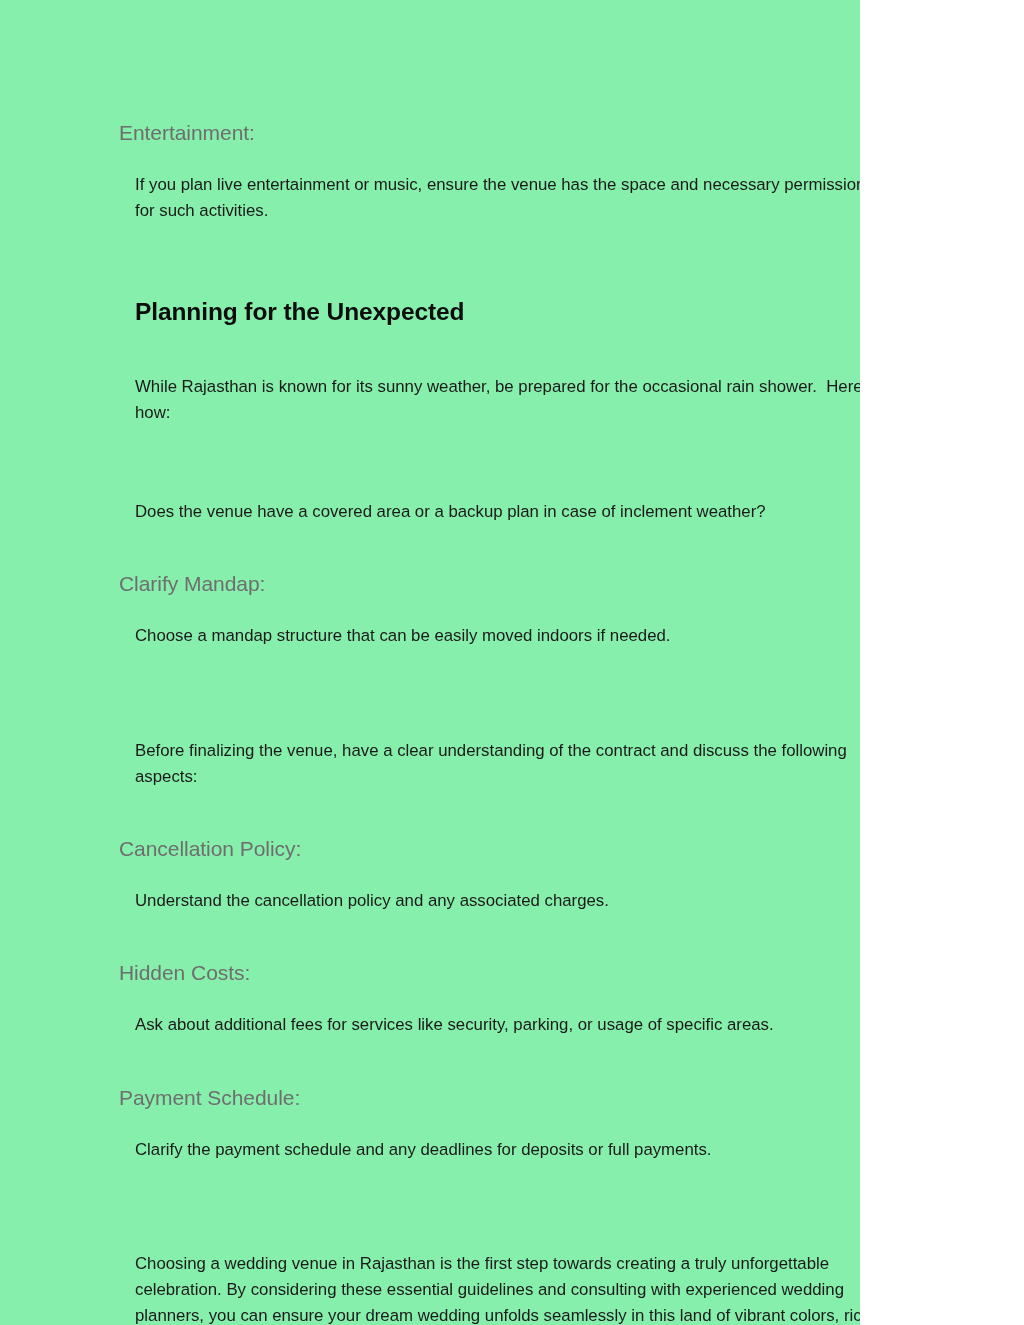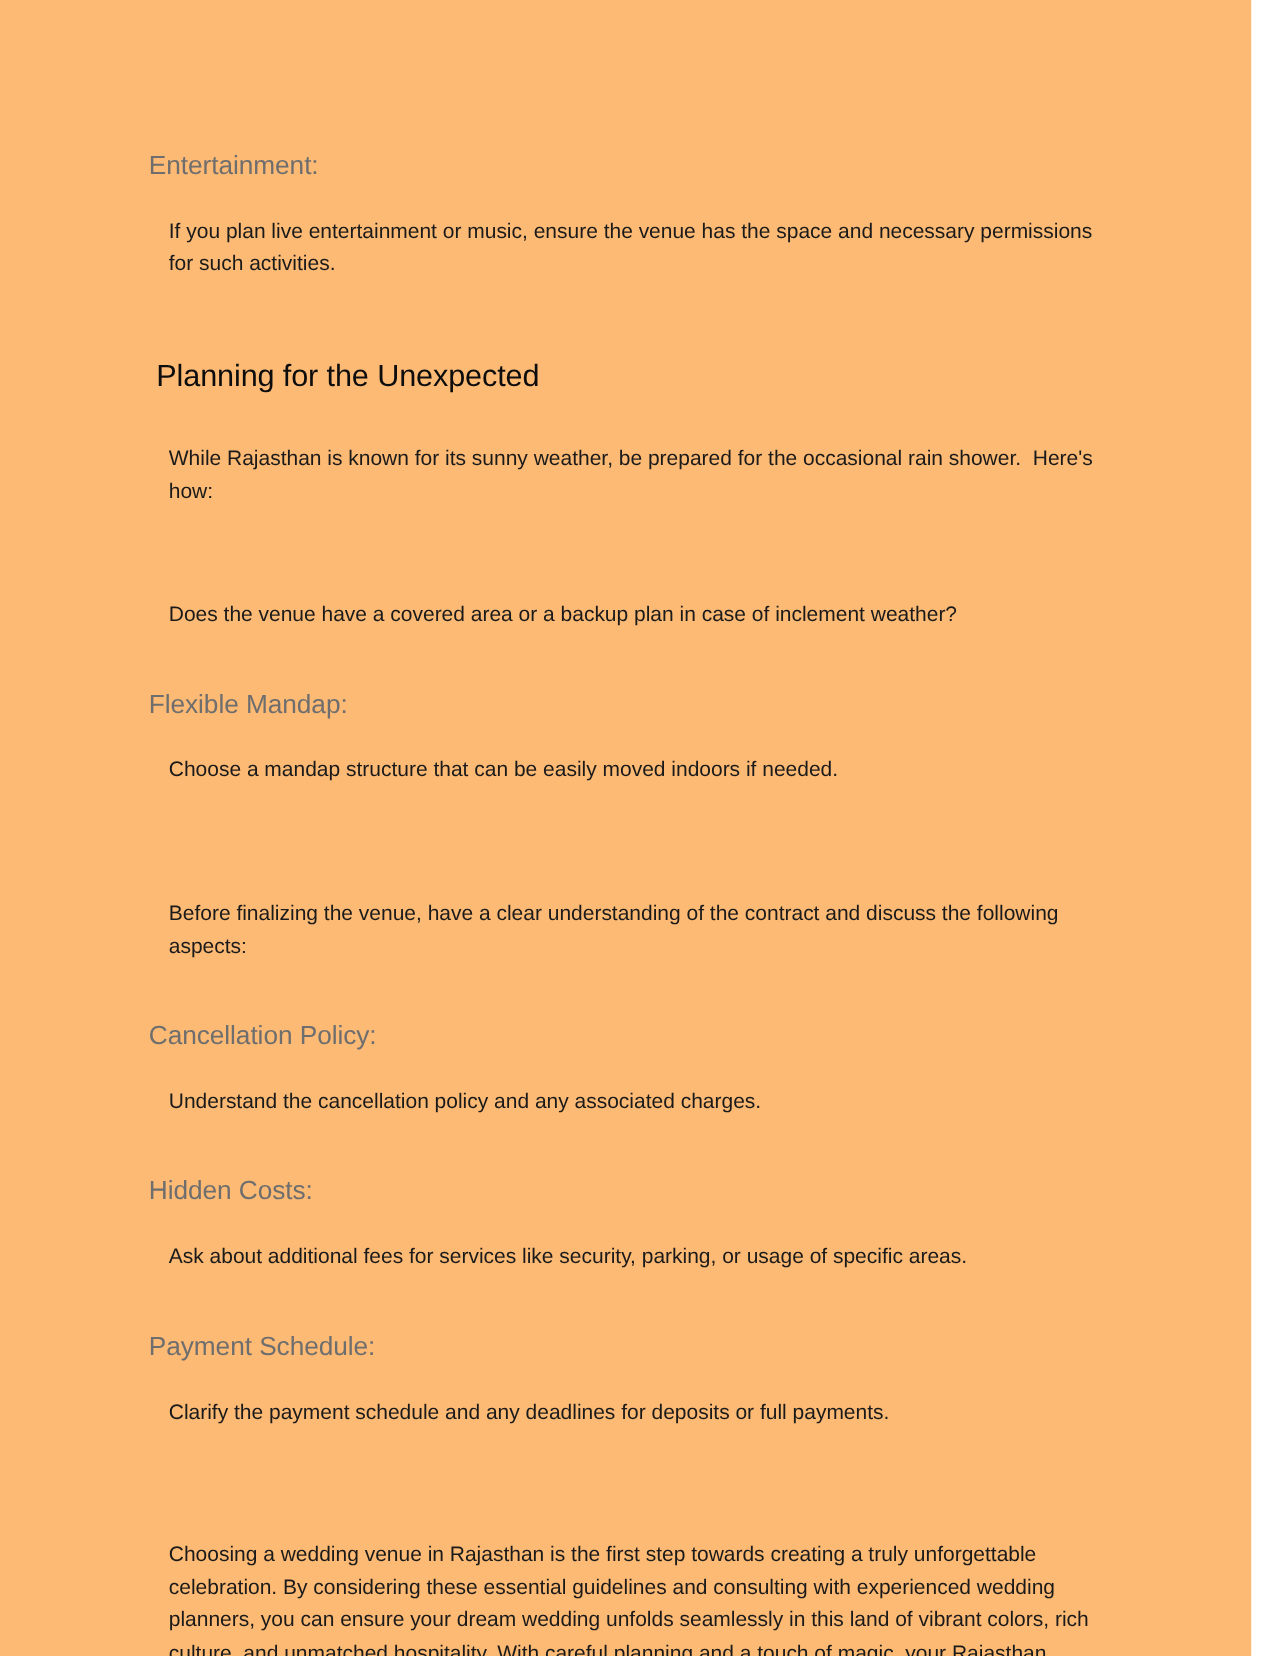--- a/index.html
+++ b/index.html
@@ -7,39 +7,39 @@
     padding: 0;
     background: #ffffff;
   }
   body {
     width: 1024px;
     height: 1325px;
     font-family: "Liberation Sans", sans-serif;
     -webkit-font-smoothing: antialiased;
   }
   .page {
-    width: 1001px;
+    width: 860px;
     height: 1325px;
     box-sizing: border-box;
     padding: 120px 119px 12px 119px;
-    background: #fdba74;
+    background: #86efac;
     position: relative;
     overflow: hidden;
   }
   .content {
     width: 786px;
   }
 
   
   .h2 {
     font-size: 24.5px;
     line-height: 1.18;
-    font-weight: 400;
+    font-weight: 700;
     color: #0d0d0d;
-    margin: 6px;
+    margin: 16px;
     letter-spacing: -0.1px;
   }
 
   
   .h3 {
     font-size: 21px;
     line-height: 1.2;
     font-weight: 400;
     color: #6e6e6e;
     margin: 0;
@@ -71,21 +71,21 @@
       <div class="gap-h3-p"></div>
       <p class="p">If you plan live entertainment or music, ensure the venue has the space and necessary permissions for such activities.</p>
       <div class="gap-p-h2"></div>
       <h2 class="h2">Planning for the Unexpected</h2>
       <div class="gap-h2-p"></div>
       <p class="p">While Rajasthan is known for its sunny weather, be prepared for the occasional rain shower.  Here's how:</p>
       <div class="gap-p-h3"></div>
       <div class="gap-h3-p"></div>
       <p class="p">Does the venue have a covered area or a backup plan in case of inclement weather?</p>
       <div class="gap-p-h3"></div>
-      <h2 class="h3">Flexible Mandap:</h2>
+      <h2 class="h3">Clarify Mandap:</h2>
       <div class="gap-h3-p"></div>
       <p class="p">Choose a mandap structure that can be easily moved indoors if needed.</p>
       <div class="gap-p-h2"></div>
       <div class="gap-h2-p"></div>
       <p class="p">Before finalizing the venue, have a clear understanding of the contract and discuss the following aspects:</p>
       <div class="gap-p-h3"></div>
       <h2 class="h3">Cancellation Policy:</h2>
       <div class="gap-h3-p"></div>
       <p class="p">Understand the cancellation policy and any associated charges.</p>
       <div class="gap-p-h3"></div>

